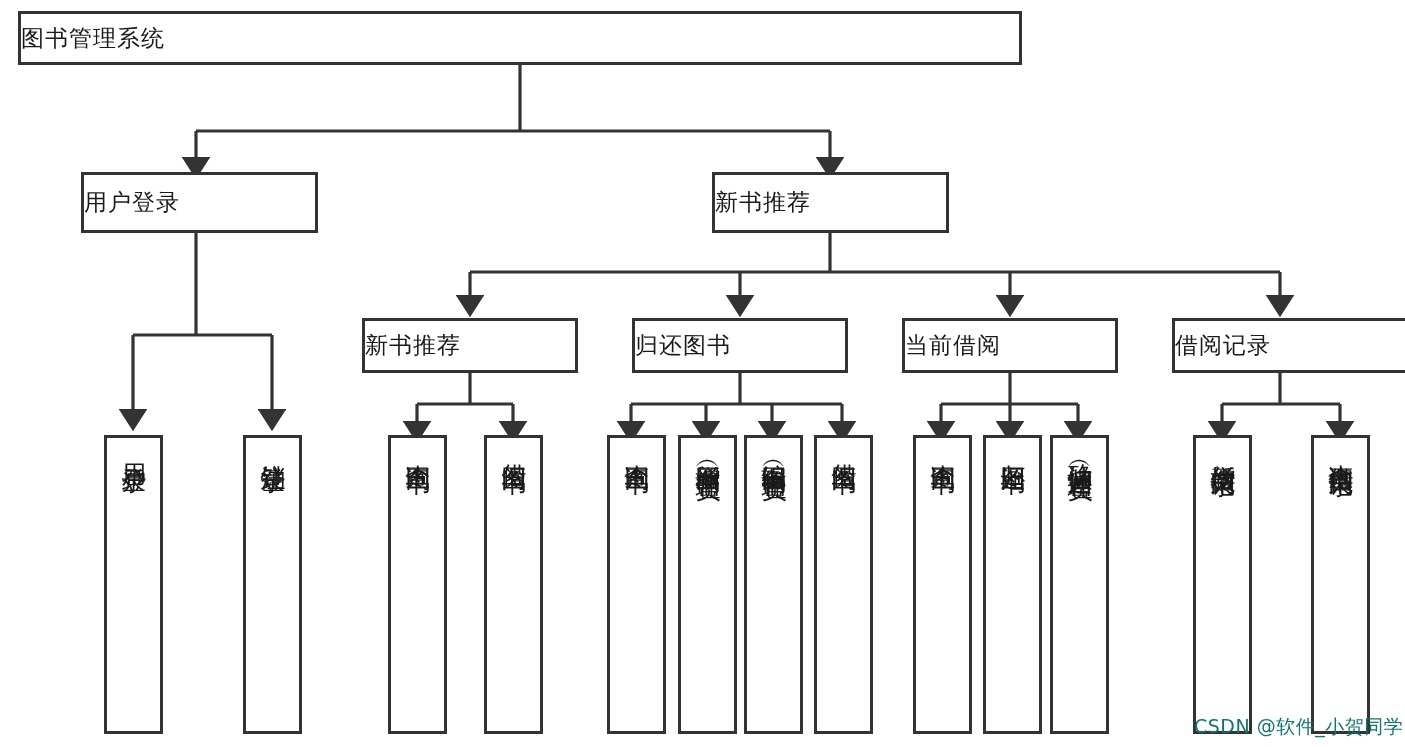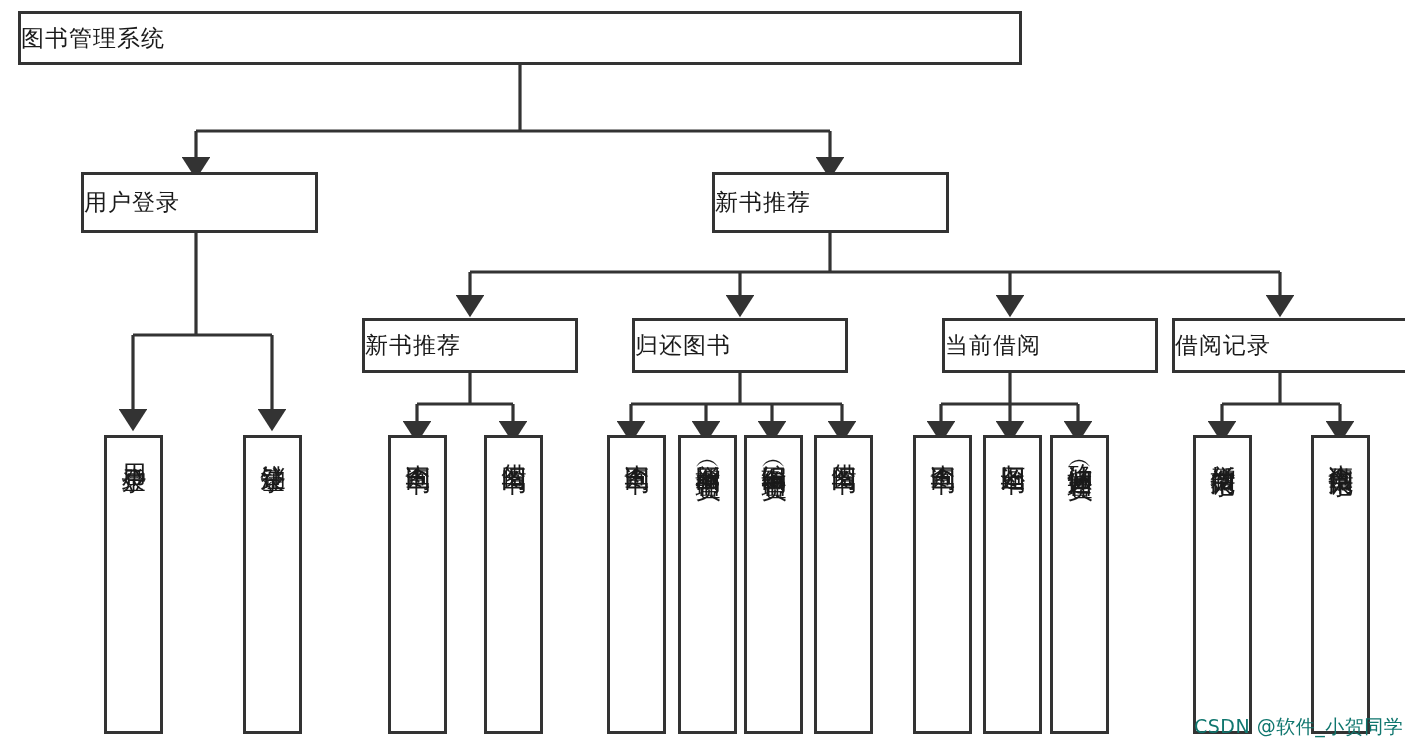--- a/index.html
+++ b/index.html
@@ -138,21 +138,21 @@
   <div class="node node-h" style="left:712px; top:172px; width:237px; height:61px;">
     <span>新书推荐</span>
   </div>
 
   <div class="node node-h" style="left:362px; top:318px; width:216px; height:55px;">
     <span>新书推荐</span>
   </div>
   <div class="node node-h" style="left:632px; top:318px; width:216px; height:55px;">
     <span>归还图书</span>
   </div>
-  <div class="node node-h" style="left:902px; top:318px; width:216px; height:55px;margin-left:40px;">
+  <div class="node node-h" style="left:902px; top:318px; width:216px; height:55px;">
     <span>当前借阅</span>
   </div>
   <div class="node node-h" style="left:1172px; top:318px; width:248px; height:55px;">
     <span>借阅记录</span>
   </div>
 
   <div class="node node-v" style="left:104px; top:435px; width:59px; height:299px;">
     <span class="vtext">用户登录</span>
   </div>
   <div class="node node-v" style="left:243px; top:435px; width:59px; height:299px;">

